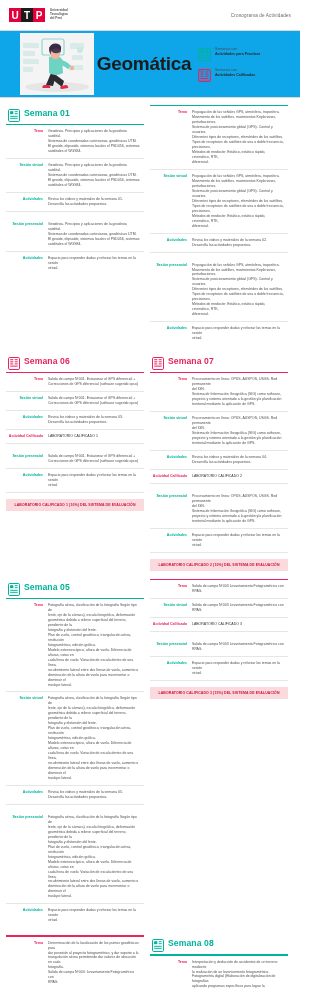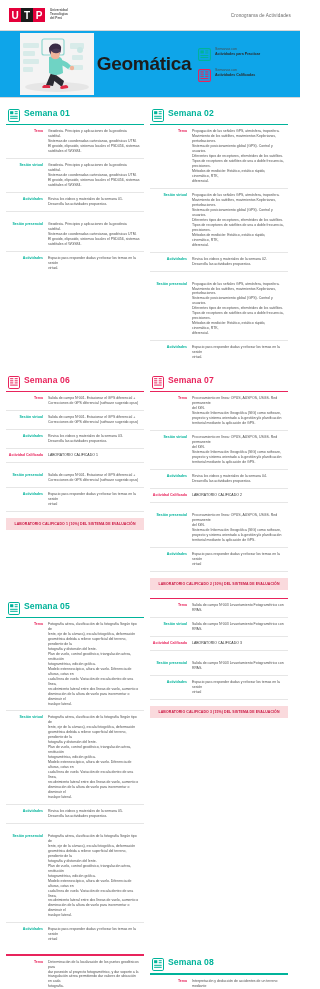--- a/index.html
+++ b/index.html
@@ -292,31 +292,20 @@
 satelitales el WGS84.</div>
     </div>
     <div class="row">
       <div class="row-label lbl-activ">Actividades</div>
       <div class="row-body">Espacio para responder dudas y reforzar los temas en la sesión
 virtual.</div>
     </div>
 
   </div>
   <div class="week teal">
-    <div class="week-head">
-      <span class="week-ico"><svg viewBox="0 0 12 13" width="12" height="13">
-      <rect x="0.5" y="0.5" width="11" height="12" rx="1.3" fill="none" stroke="#00b39a" stroke-width="1"></rect>
-      <rect x="2.1" y="2.2" width="3.2" height="3" fill="#00b39a"></rect>
-      <rect x="6.7" y="2.2" width="3" height="1" fill="#00b39a"></rect>
-      <rect x="6.7" y="4.2" width="3" height="1" fill="#00b39a"></rect>
-      <rect x="2.1" y="6.8" width="7.6" height="1" fill="#00b39a"></rect>
-      <rect x="2.1" y="8.8" width="7.6" height="1" fill="#00b39a"></rect>
-          </svg></span>
-      <span class="week-name">Semana 02</span>
-    </div>
     <div class="week-underline"></div>
     <div class="row">
       <div class="row-label lbl-tema">Tema</div>
       <div class="row-body">Propagación de las señales GPS, atmósfera, troposfera.
 Movimiento de los satélites, movimientos Keplerianos,
 perturbaciones.
 Sistema de posicionamiento global (GPS). Control y usuarios.
 Diferentes tipos de receptores, efemérides de los satélites.
 Tipos de receptores de satélites de una o doble frecuencia,
 precisiones.

